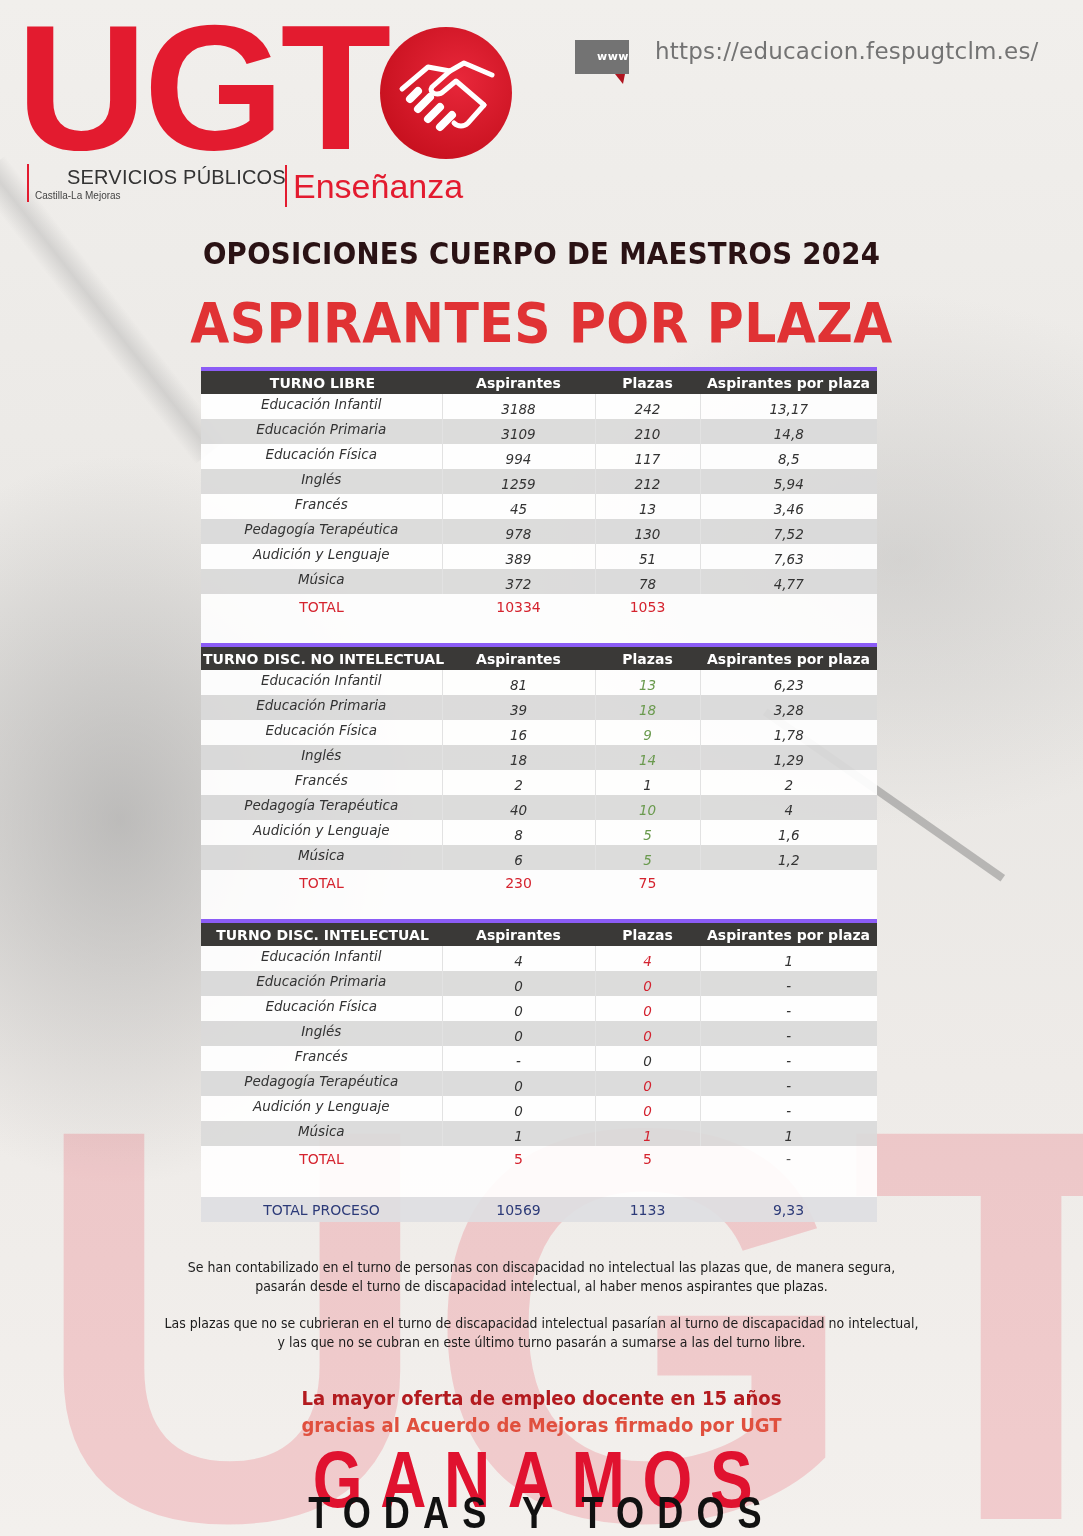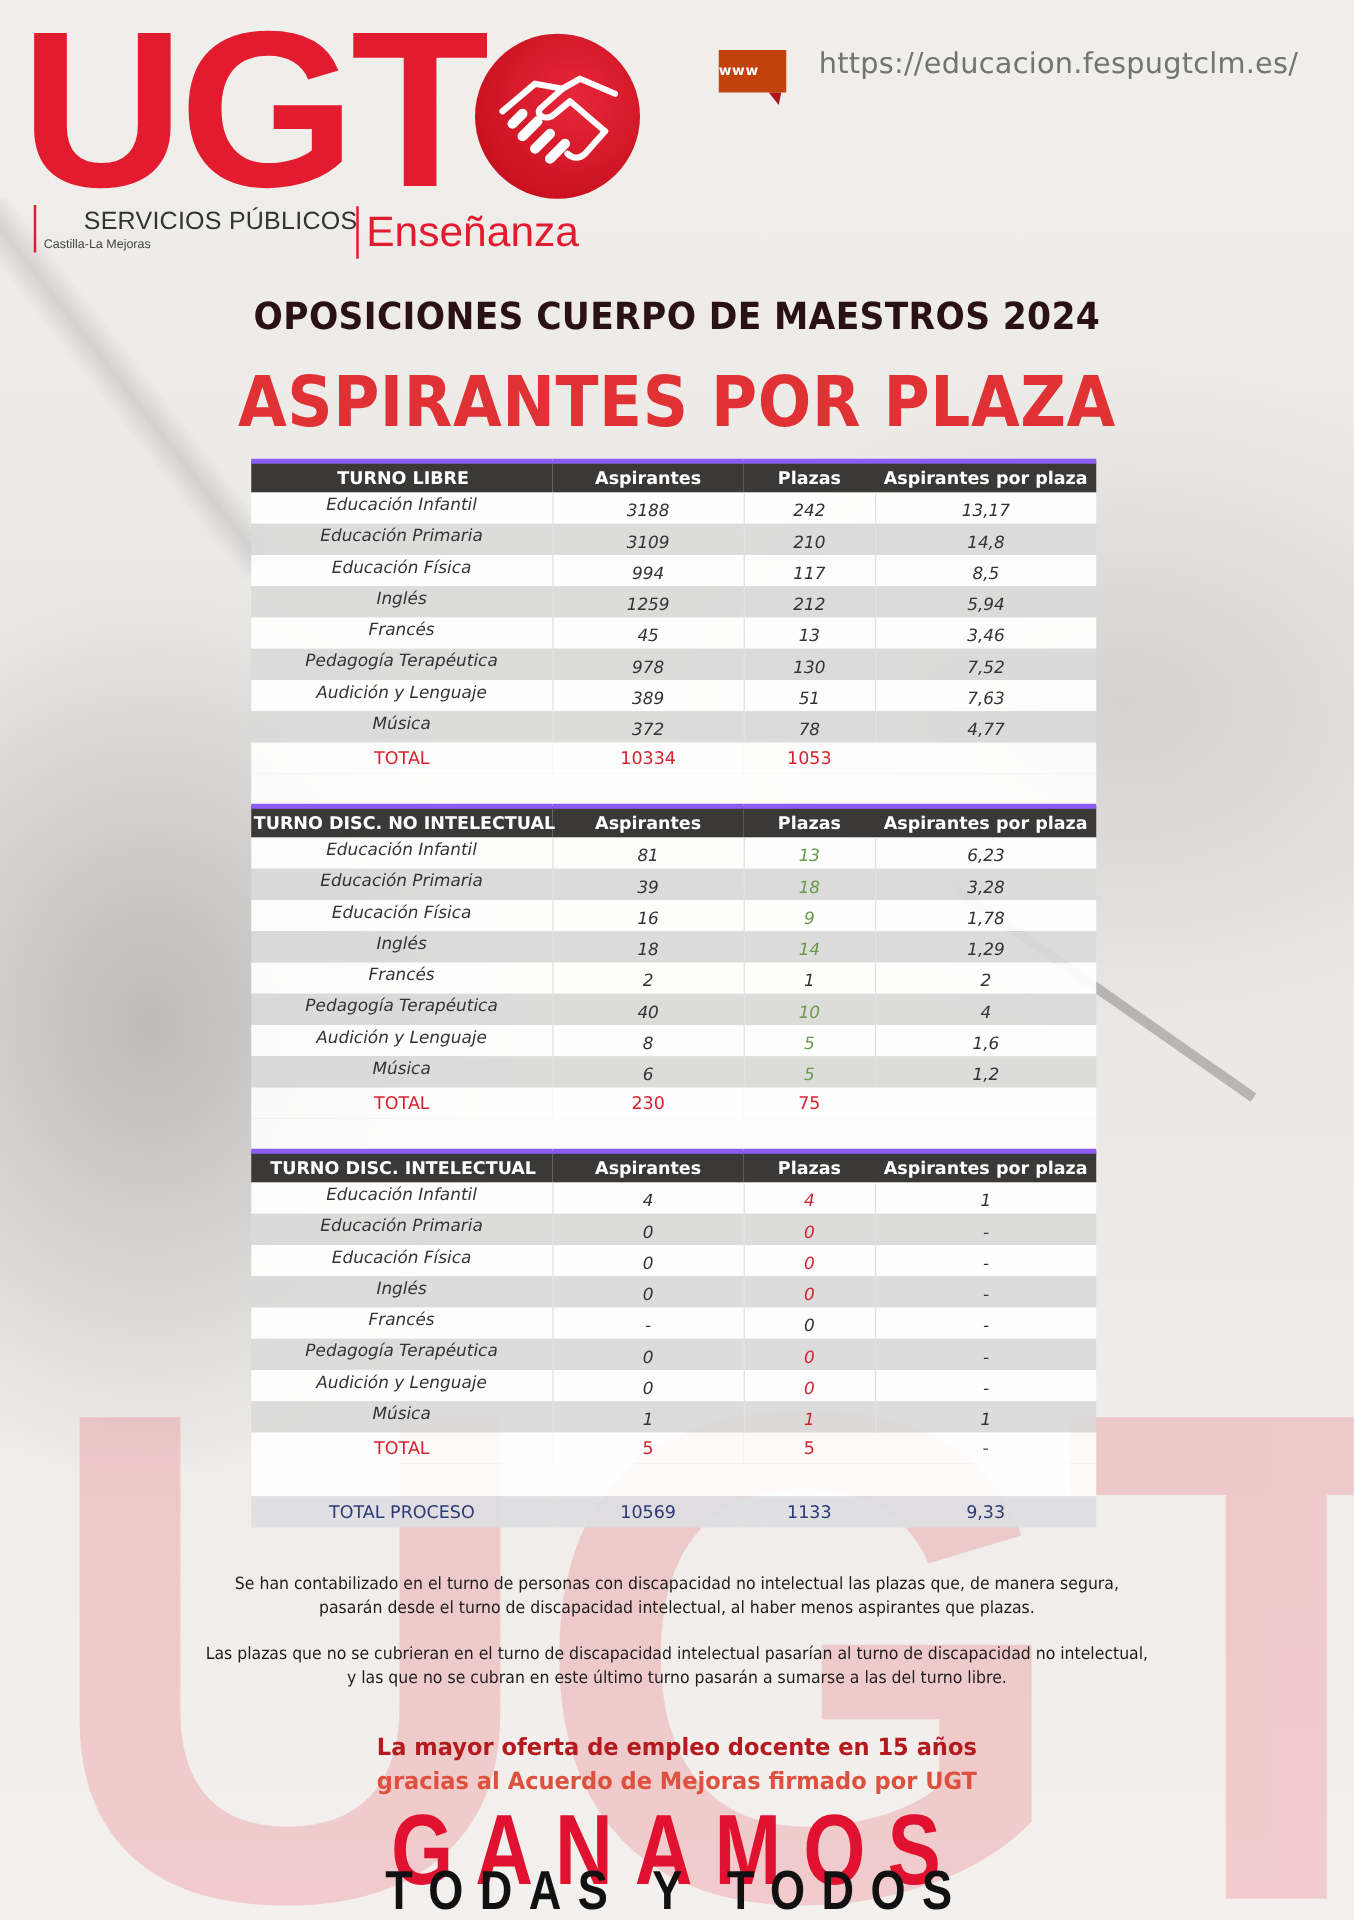--- a/index.html
+++ b/index.html
@@ -74,23 +74,23 @@
     font-size: 10px; color: #444; line-height: 12px;
   }
   .logo-ensenanza {
     position: absolute; left: 285px; top: 165px;
     border-left: 2px solid #e31b2f; padding-left: 6px;
     font-family: Liberation Sans, sans-serif;
     font-size: 34px; line-height: 42px; color: #e31b2f;
   }
   .www-badge {
     position: absolute; left: 575px; top: 40px; width: 54px; height: 34px;
-    background: #c2410c;
+    background: #737373;
     color: #fff; font-family: "DejaVu Sans", sans-serif; font-weight: 700;
-    font-size: 11px; line-height: 34px; text-align: left; letter-spacing: 0.5px;
+    font-size: 11px; line-height: 34px; text-align: right; letter-spacing: 0.5px;
   }
   .www-badge::after {
     content: ""; position: absolute; right: 4px; bottom: -10px;
     border-left: 8px solid transparent; border-right: 2px solid transparent;
     border-top: 10px solid #b0141f;
   }
   .site-url {
     position: absolute; left: 655px; top: 38px;
     font-family: "DejaVu Sans", sans-serif; font-size: 23px; color: #737373;
     letter-spacing: 0.2px;

